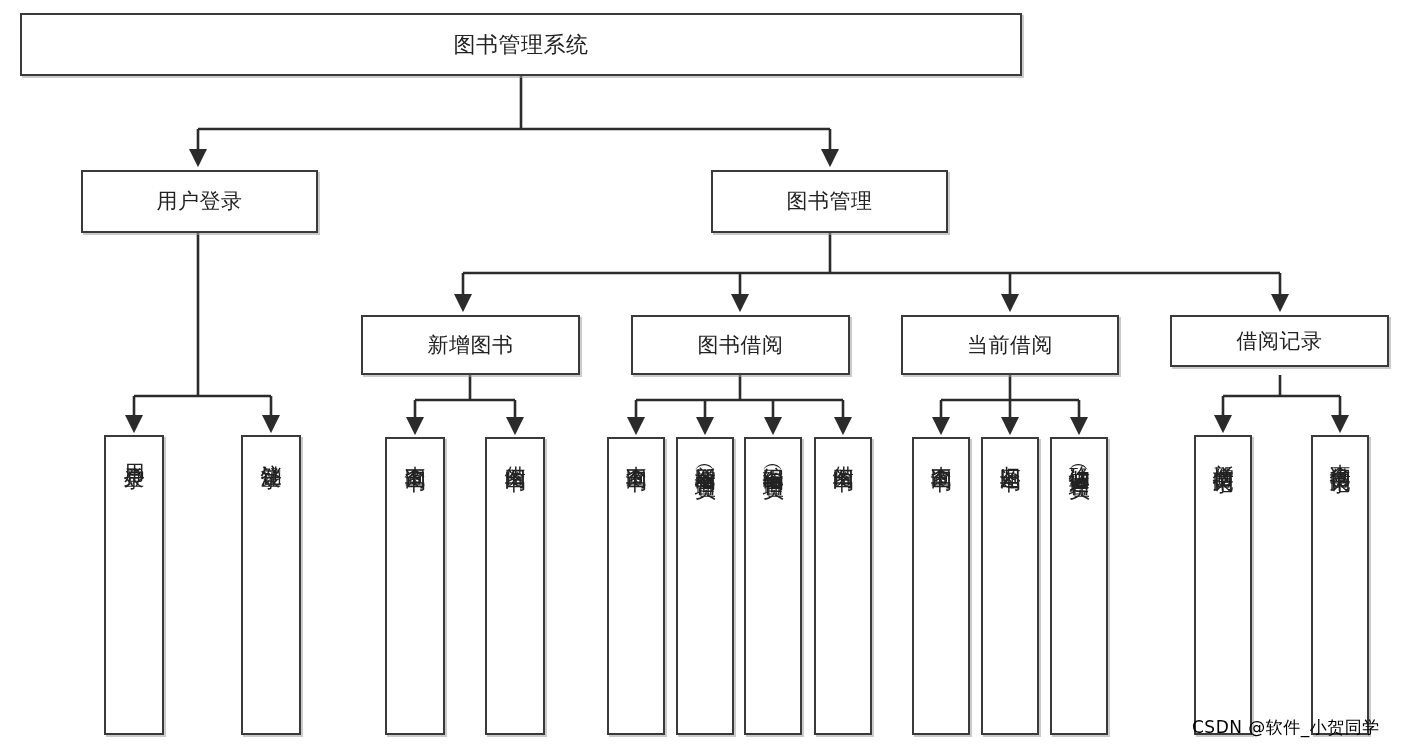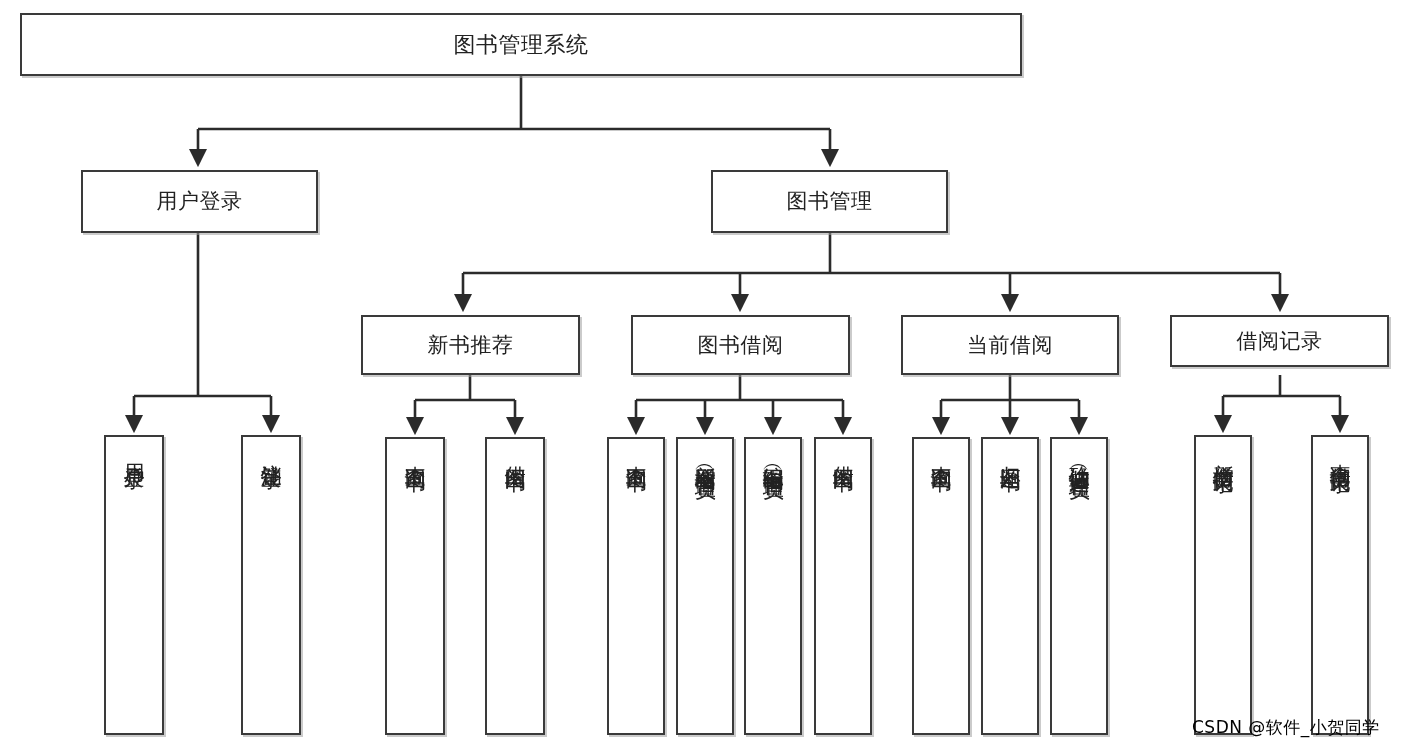--- a/index.html
+++ b/index.html
@@ -138,21 +138,21 @@
   </div>
 
   <div class="node level2" style="left:81px; top:170px; width:237px; height:63px;">
     <span class="label">用户登录</span>
   </div>
   <div class="node level2" style="left:711px; top:170px; width:237px; height:63px;">
     <span class="label">图书管理</span>
   </div>
 
   <div class="node level3" style="left:361px; top:315px; width:219px; height:60px;">
-    <span class="label">新书推荐</span>
+    <span class="label">新增图书</span>
   </div>
   <div class="node level3" style="left:631px; top:315px; width:219px; height:60px;">
     <span class="label">图书借阅</span>
   </div>
   <div class="node level3" style="left:901px; top:315px; width:218px; height:60px;">
     <span class="label">当前借阅</span>
   </div>
   <div class="node level3" style="left:1170px; top:315px; width:219px; height:52px;">
     <span class="label">借阅记录</span>
   </div>

